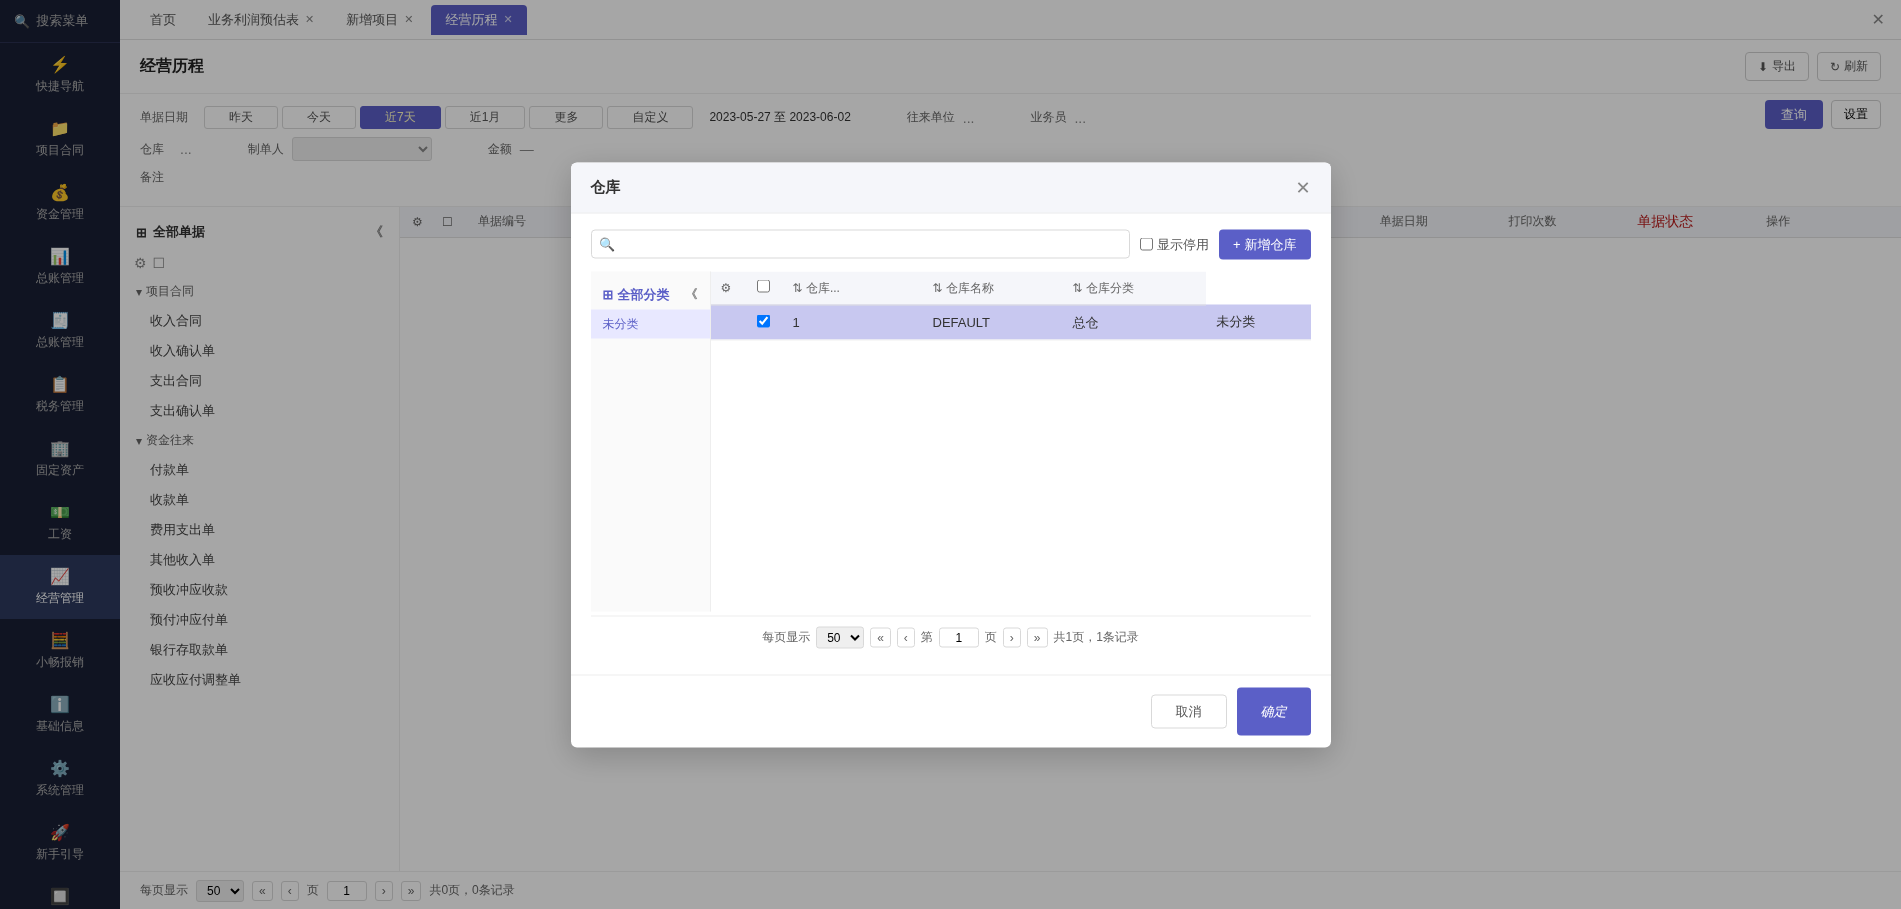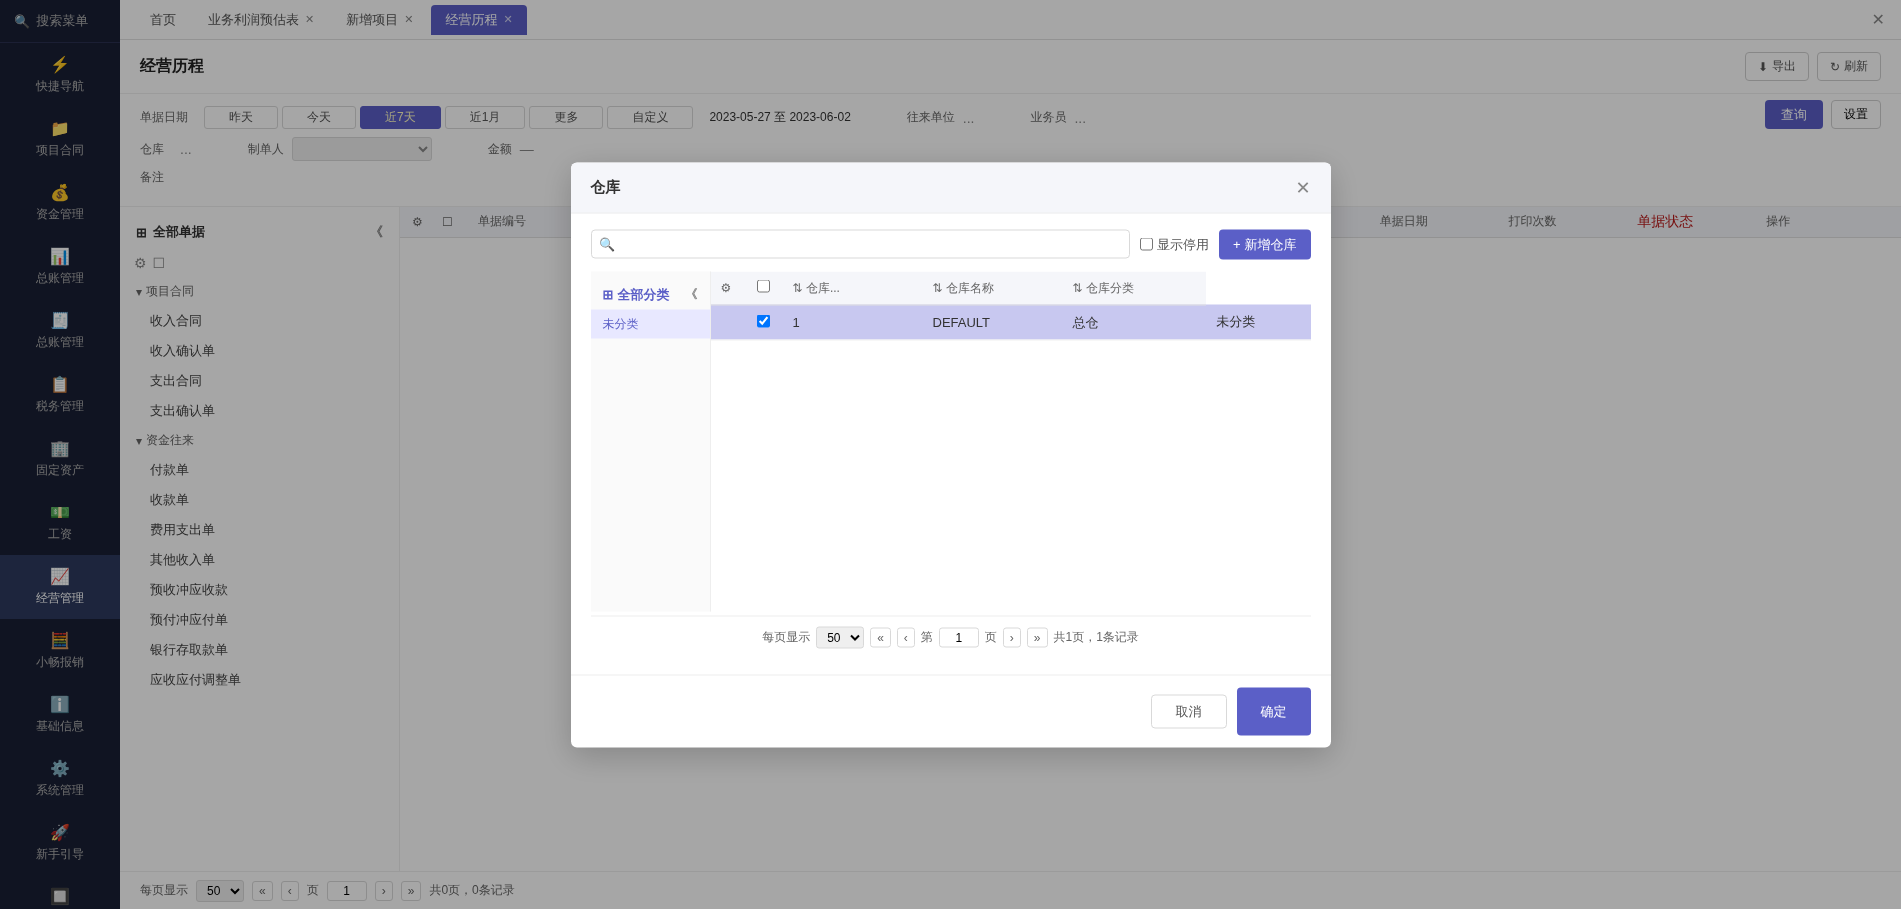--- a/index.html
+++ b/index.html
@@ -136,21 +136,21 @@
     
     .modal-footer-pagination {
       display: flex; align-items: center; justify-content: center; gap: 6px;
       padding: 10px 0; border-top: 1px solid #eee; margin-top: 4px; font-size: 12px; color: #666;
     }
     .modal-footer-btns {
       display: flex; align-items: center; justify-content: flex-end; gap: 10px;
       padding: 12px 20px; border-top: 1px solid #eee;
     }
     .btn-cancel { background: #fff; border: 1px solid #d9d9d9; padding: 7px 24px; border-radius: 4px; cursor: pointer; font-size: 13px; color: #555; }
-    .btn-confirm { background: #5b5fc7; color: #fff; border: none; padding: 15px 24px; border-radius: 4px; cursor: pointer; font-size: 13px; }
+    .btn-confirm { background: #5b5fc7; color: #fff; border: none; padding: 15px 24px; border-radius: 4px; cursor: pointer; font-size: 13px; font-style: italic; }
 
     
     .modal-table-wrap::-webkit-scrollbar { width: 4px; }
     .modal-table-wrap::-webkit-scrollbar-thumb { background: #ddd; border-radius: 2px; }
 
     .table-empty-area { height: 100px; display: flex; align-items: center; justify-content: center; color: #bbb; font-size: 13px; }
   </style>
 </head>
 <body>
 

